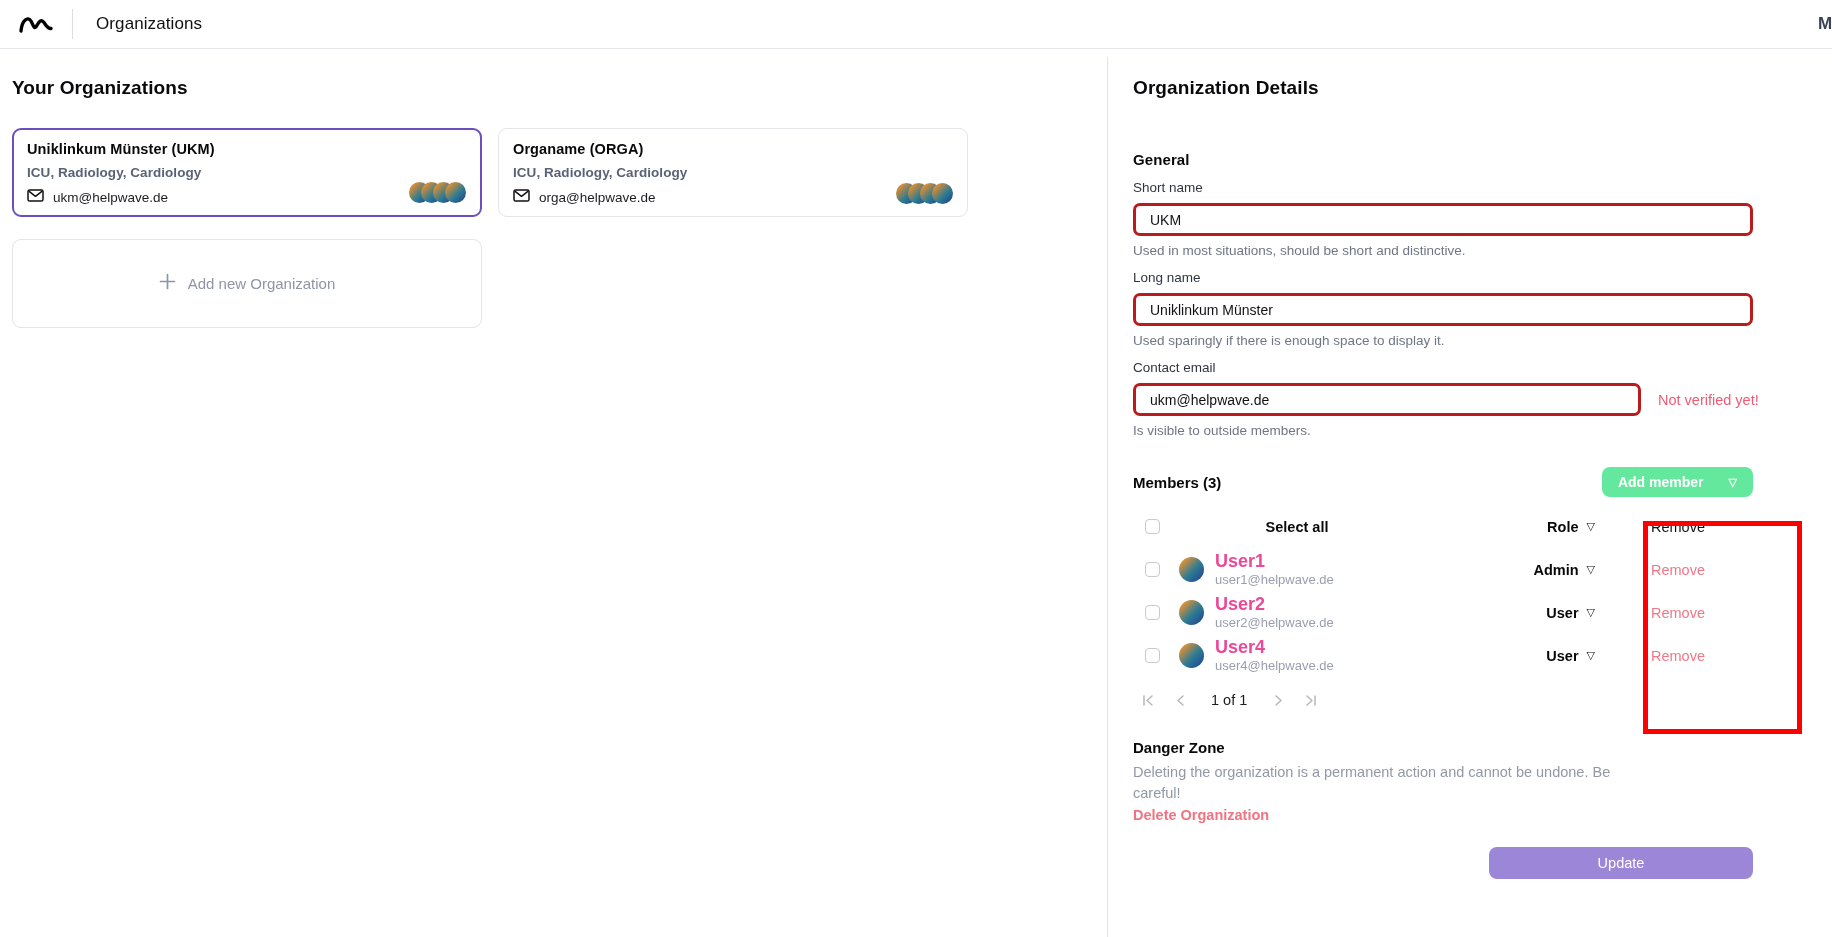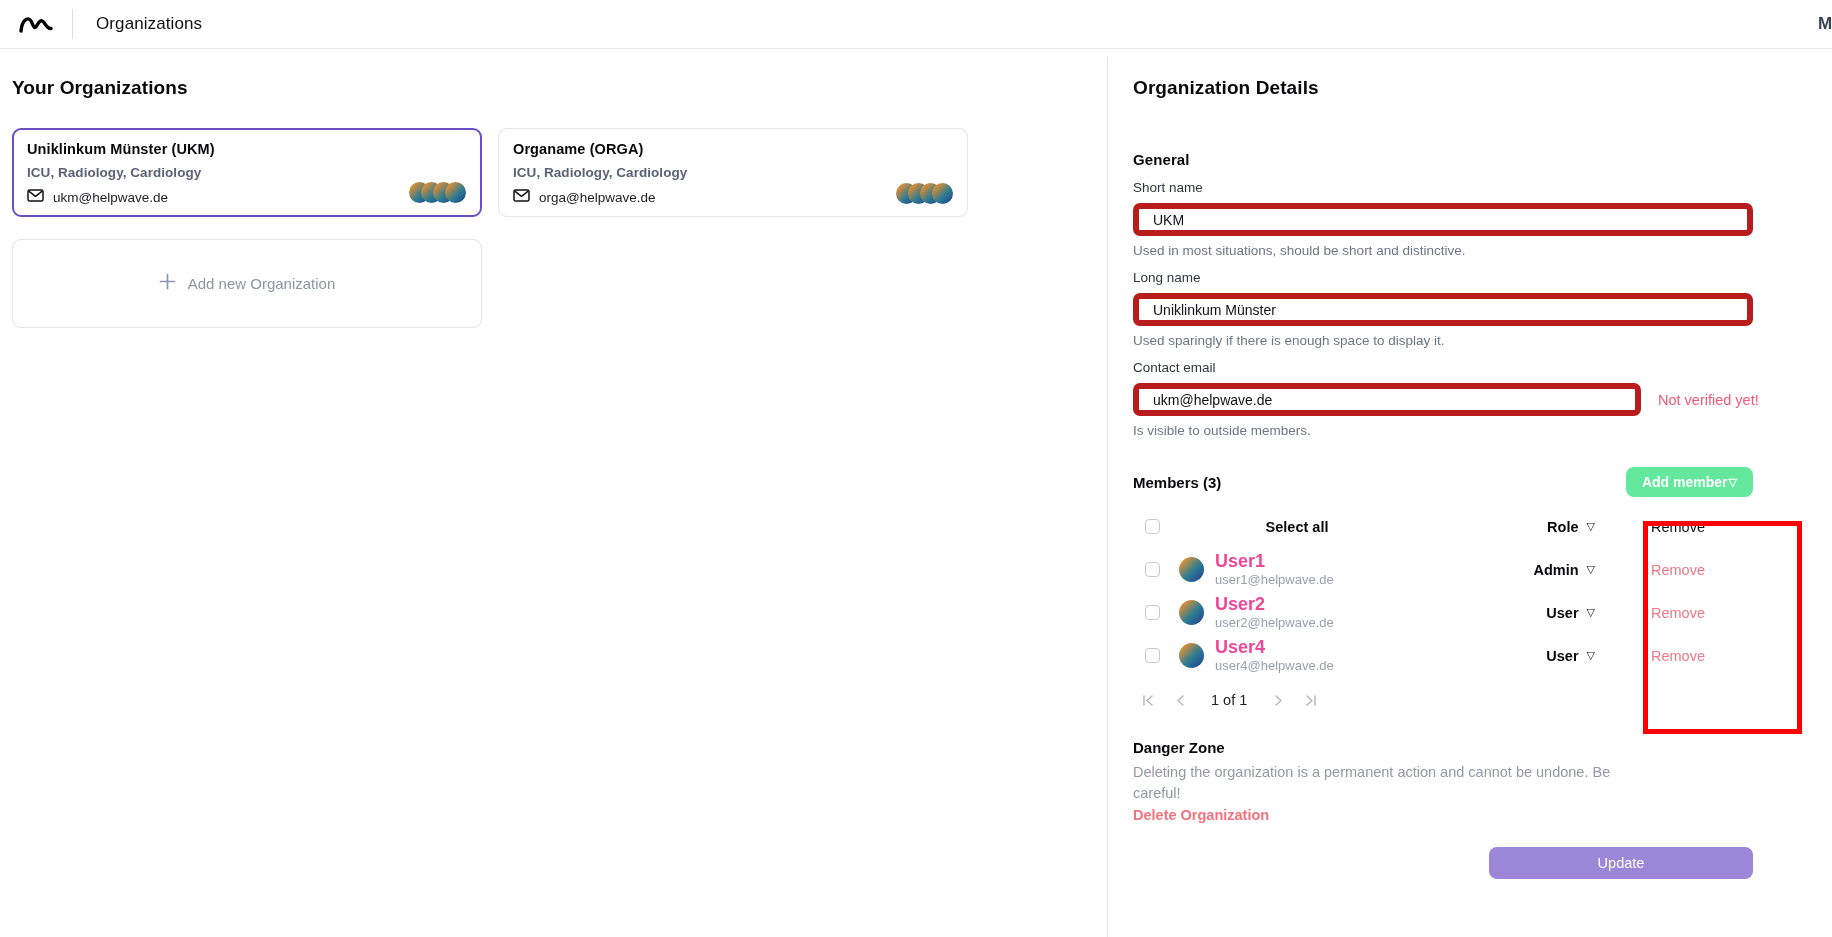--- a/index.html
+++ b/index.html
@@ -187,21 +187,21 @@
 
   .field-label {
     font-size: 13.5px;
     color: #30353f;
     margin-top: 12px;
   }
   .text-input {
     margin-top: 8px;
     width: 620px;
     height: 33px;
-    border: 6px solid #b91c1c;
+    border: 3px solid #b91c1c;
     border-radius: 7px;
     padding: 0 14px;
     font-size: 14px;
     color: #111115;
     font-family: "Liberation Sans", sans-serif;
     background: #fff;
     outline: none;
   }
   .field-hint {
     margin-top: 7px;
@@ -240,21 +240,21 @@
     color: #ffffff;
     border: none;
     border-radius: 8px;
     height: 30px;
     padding: 0 16px;
     font-size: 14px;
     font-weight: bold;
     font-family: "Liberation Sans", sans-serif;
     display: flex;
     align-items: center;
-    gap: 1px;
+    gap: 25px;
     cursor: pointer;
   }
   .caret { font-size: 11px; line-height: 1; }
 
   .members-table {
     margin-top: 8px;
     width: 620px;
   }
   .m-row {
     display: flex;

